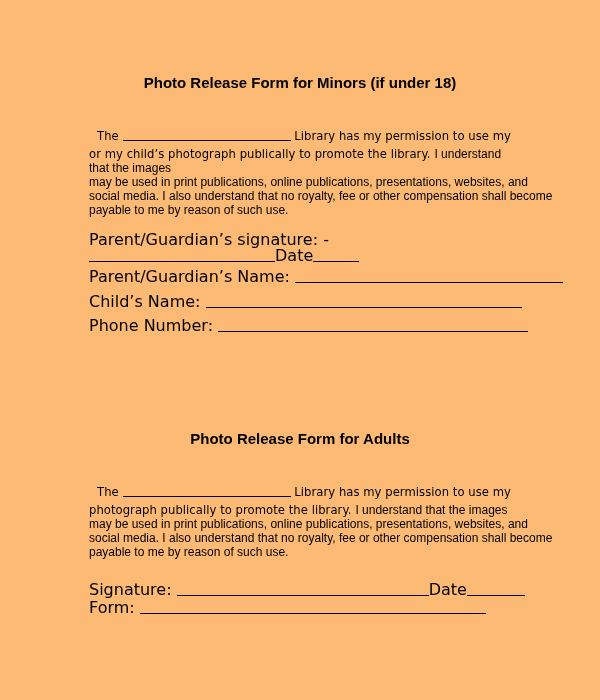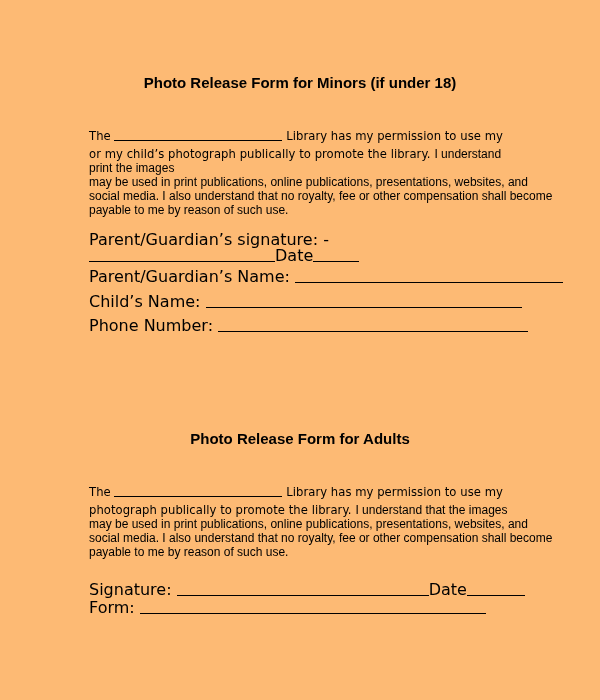--- a/index.html
+++ b/index.html
@@ -5,21 +5,21 @@
     html, body { margin: 0; padding: 0; background: #ffffff; }
     body { width: 600px; height: 700px; position: relative; overflow: hidden; color: #000; }
     .page { position: absolute; left: 0; top: 0; width: 600px; height: 700px; background: #fdba74; }
     .title {
       position: absolute; left: 0; width: 600px; text-align: center;
       font-family: "Liberation Sans", sans-serif; font-weight: bold; font-size: 15px;
       line-height: 18px; color: #000; white-space: nowrap;
     }
     .para { position: absolute; left: 89px; width: 430px; }
     .line { display: block; white-space: nowrap; }
-    .big { font-family: "DejaVu Sans", sans-serif; font-size: 11.6px; line-height: 16px; letter-spacing: 0.05px; }
+    .big { font-family: "DejaVu Sans", sans-serif; font-size: 11.6px; line-height: 16px; letter-spacing: 0.05px; text-align: center; }
     .small { font-family: "Liberation Sans", sans-serif; font-size: 12px; line-height: 16px; }
     .field { position: absolute; left: 89px; white-space: nowrap; font-family: "DejaVu Sans", sans-serif; font-size: 16px; line-height: 16px; }
     .blank { display: inline-block; border-bottom: 1px solid #000; height: 12px; vertical-align: baseline; margin-bottom: -1px; }
   </style>
 </head>
 <body>
 
 <div class="page">
 
   <div class="title" style="top:74px;">Photo Release Form for Minors (if under 18)</div>
@@ -27,21 +27,21 @@
   <div class="para" style="top:128px;">
     <span class="line big">
       <span>The</span>
       <span class="blank" style="width:168px;"></span>
       <span>Library has my permission to use my</span>
     </span>
     <span class="line">
       <span class="big">or my child’s photograph publically to promote the library.</span>
       <span class="small">I understand</span>
     </span>
-    <span class="line small" style="line-height:13px;">print the images</span>
+    <span class="line small" style="line-height:13px;">that the images</span>
     <span class="line small" style="line-height:14px;">may be used in print publications, online publications, presentations, websites, and</span>
     <span class="line small" style="line-height:14px;">social media. I also understand that no royalty, fee or other compensation shall become</span>
     <span class="line small" style="line-height:14px;">payable to me by reason of such use.</span>
   </div>
 
   <div class="field" style="top:232px;">
     <span class="line">Parent/Guardian’s signature: -</span>
     <span class="line">
       <span class="blank" style="width:186px;"></span><span>Date</span><span class="blank" style="width:46px;"></span>
     </span>

